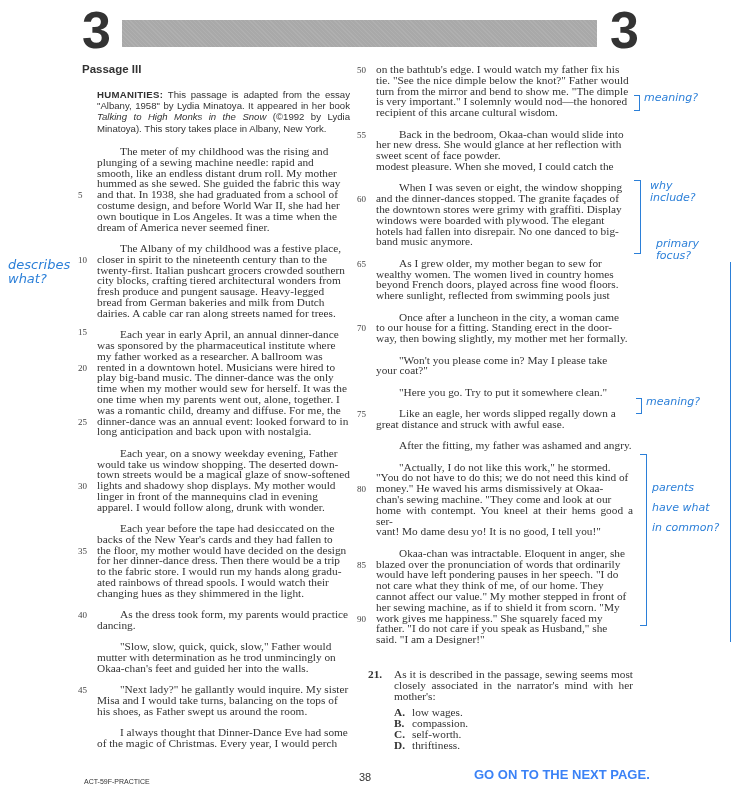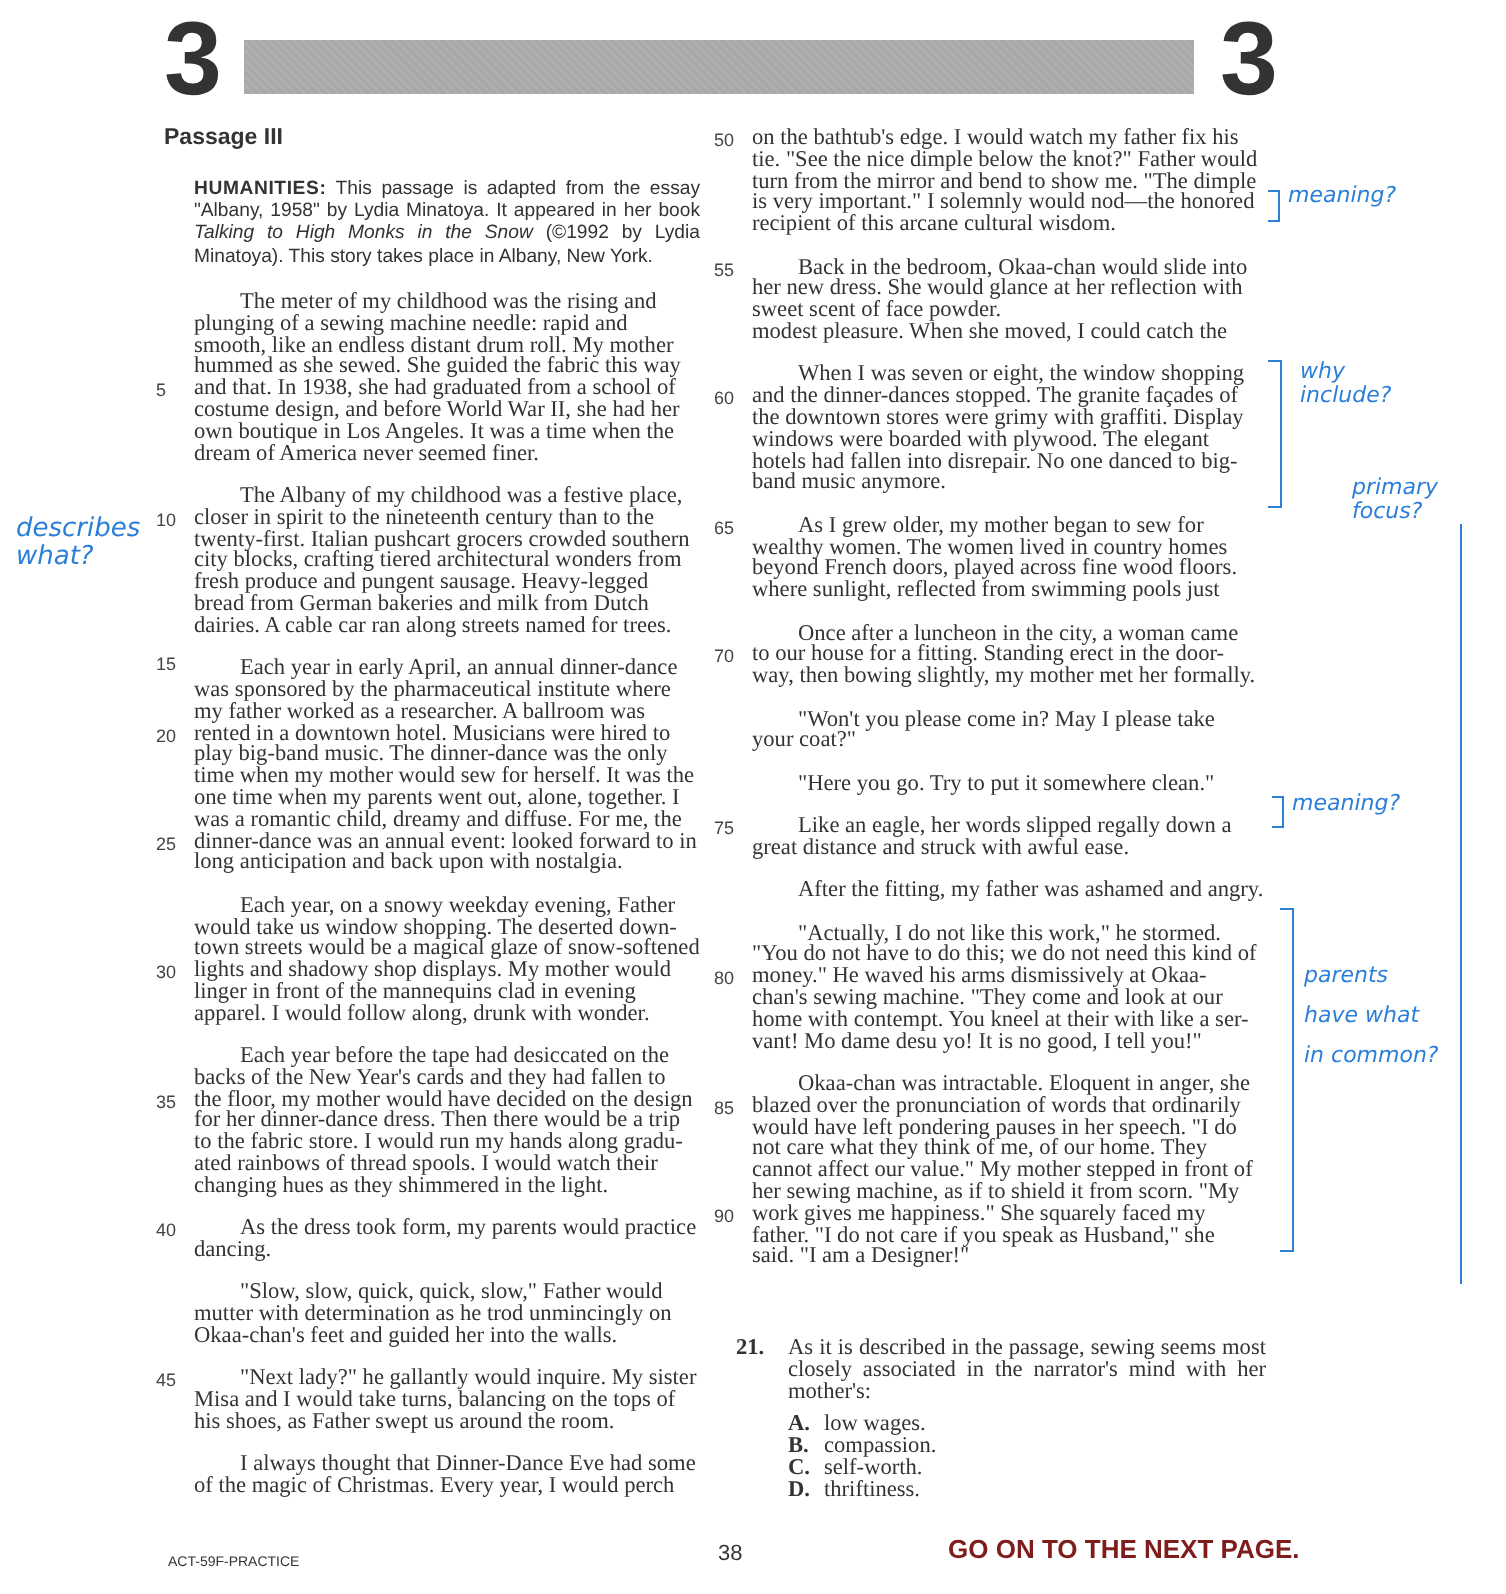--- a/index.html
+++ b/index.html
@@ -6,33 +6,33 @@
   body{width:753px;height:797px;position:relative;overflow:hidden;color:#222;}
   .big3{position:absolute;top:4px;font-family:"Liberation Sans",sans-serif;font-weight:bold;font-size:52px;line-height:52px;color:#333;}
   .bar{position:absolute;left:122px;top:20px;width:475px;height:27px;background:#a9a9a9;
        background-image:repeating-linear-gradient(45deg,rgba(255,255,255,.08) 0 1px,transparent 1px 3px);}
   .passage-title{position:absolute;left:82px;top:63px;font-family:"Liberation Sans",sans-serif;font-weight:bold;font-size:11.5px;color:#333;}
   .intro{position:absolute;left:97px;top:89px;width:253px;font-family:"Liberation Sans",sans-serif;font-size:9.6px;line-height:11.2px;color:#333;text-align:justify;}
   .intro b{letter-spacing:.3px;}
   .col{position:absolute;font-family:"Liberation Serif",serif;font-size:11.3px;line-height:10.8px;color:#333;}
   .col p{margin:0 0 10.6px 0;text-align:justify;}
   .col p .ind{display:inline-block;width:23px;}
-  .ln{position:absolute;font-family:Liberation Sans, sans-serif;font-size:9px;color:#444;}
+  .ln{position:absolute;font-family:Liberation Serif, serif;font-size:9px;color:#444;}
   .line{display:block;}
   .colL{left:97px;top:146px;width:253px;}
   .colR{left:376px;top:64px;width:257px;}
   .q{position:absolute;left:376px;top:669px;width:257px;font-family:"Liberation Serif",serif;font-size:11.3px;line-height:10.8px;color:#333;}
   .q .num{font-weight:bold;position:absolute;left:-8px;}
   .q .stem{text-align:justify;padding-left:18px;}
   .opts{margin-top:6px;padding-left:18px;}
   .opt{display:block;}
   .opt b{display:inline-block;width:18px;}
   .footer-left{position:absolute;left:84px;top:778px;font-family:"Liberation Sans",sans-serif;font-size:7px;color:#333;}
   .footer-page{position:absolute;left:359px;top:771px;font-family:"Liberation Sans",sans-serif;font-size:11px;color:#333;}
-  .footer-next{position:absolute;left:474px;top:767px;font-family:"Liberation Sans",sans-serif;font-weight:bold;font-size:13px;color:#7f1d1d;text-align:right;}
+  .footer-next{position:absolute;left:474px;top:767px;font-family:"Liberation Sans",sans-serif;font-weight:bold;font-size:13px;color:#3b82f6;text-align:right;}
   .hw{position:absolute;font-family:"DejaVu Sans",sans-serif;font-style:italic;color:#2b7fd8;font-size:11px;line-height:12px;}
   .brk{position:absolute;border:1.3px solid #2b7fd8;border-left:none;}
 </style>
 </head>
 <body>
 
 <div class="big3" style="left:82px;">3</div>
 <div class="bar"></div>
 <div class="big3" style="left:610px;">3</div>
 
@@ -155,21 +155,21 @@
       <span class="line" style="position: relative;"><span>great distance and struck with awful ease.</span></span>
     </p>
     <p>
       <span class="line" style="position: relative;"><span class="ind"></span><span>After the fitting, my father was ashamed and angry.</span></span>
     </p>
     <p>
       <span class="line" style="position: relative;"><span class="ind"></span><span>"Actually, I do not like this work," he stormed.</span></span>
       <span class="line" style="position: relative;"><span>"You do not have to do this; we do not need this kind of</span></span>
       <span class="line" style="position: relative;"><span>money." He waved his arms dismissively at Okaa-</span><span class="ln" style="left: -19px; top: 1px;">80</span></span>
       <span class="line" style="position: relative;"><span>chan's sewing machine. "They come and look at our</span></span>
-      <span class="line" style="position: relative;"><span>home with contempt. You kneel at their with like a ser-</span></span>
+      <span class="line" style="position: relative;"><span>home with contempt. You kneel at their hems good a ser-</span></span>
       <span class="line" style="position: relative;"><span>vant! Mo dame desu yo! It is no good, I tell you!"</span></span>
     </p>
     <p>
       <span class="line" style="position: relative;"><span class="ind"></span><span>Okaa-chan was intractable. Eloquent in anger, she</span></span>
       <span class="line" style="position: relative;"><span>blazed over the pronunciation of words that ordinarily</span><span class="ln" style="left: -19px; top: 1px;">85</span></span>
       <span class="line" style="position: relative;"><span>would have left pondering pauses in her speech. "I do</span></span>
       <span class="line" style="position: relative;"><span>not care what they think of me, of our home. They</span></span>
       <span class="line" style="position: relative;"><span>cannot affect our value." My mother stepped in front of</span></span>
       <span class="line" style="position: relative;"><span>her sewing machine, as if to shield it from scorn. "My</span></span>
       <span class="line" style="position: relative;"><span>work gives me happiness." She squarely faced my</span><span class="ln" style="left: -19px; top: 1px;">90</span></span>
@@ -194,20 +194,20 @@
 <div class="footer-next">GO ON TO THE NEXT PAGE.</div>
 
 <div class="hw" style="left:8px;top:258px;width:56px;font-size:13px;line-height:14px;">describes what?</div>
 
 <div class="brk" style="left:634px;top:95px;width:5px;height:14px;"></div>
 <div class="hw" style="left:644px;top:92px;">meaning?</div>
 
 <div class="brk" style="left:634px;top:180px;width:6px;height:72px;"></div>
 <div class="hw" style="left:650px;top:180px;width:50px;">why include?</div>
 
-<div class="hw" style="left:676px;top:238px;width:60px;font-style:italic;">primary focus?</div>
+<div class="hw" style="left:656px;top:238px;width:60px;font-style:italic;">primary focus?</div>
 <div class="brk" style="left:727px;top:262px;width:3px;height:380px;border-left:none;border-top:none;border-bottom:none;"></div>
 
 <div class="brk" style="left:636px;top:398px;width:5px;height:14px;"></div>
 <div class="hw" style="left:646px;top:396px;">meaning?</div>
 
 <div class="brk" style="left:640px;top:454px;width:6px;height:170px;"></div>
 <div class="hw" style="left:652px;top:478px;width:70px;line-height:20px;">parents have what in common?</div>
 
 </body></html>

